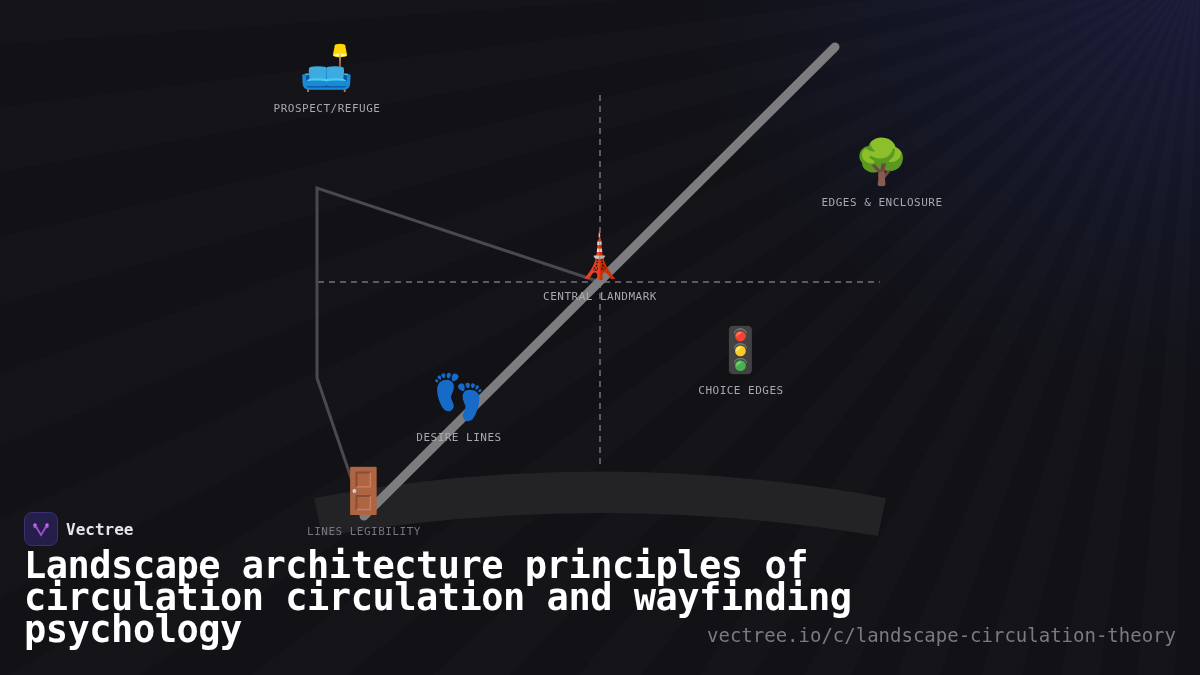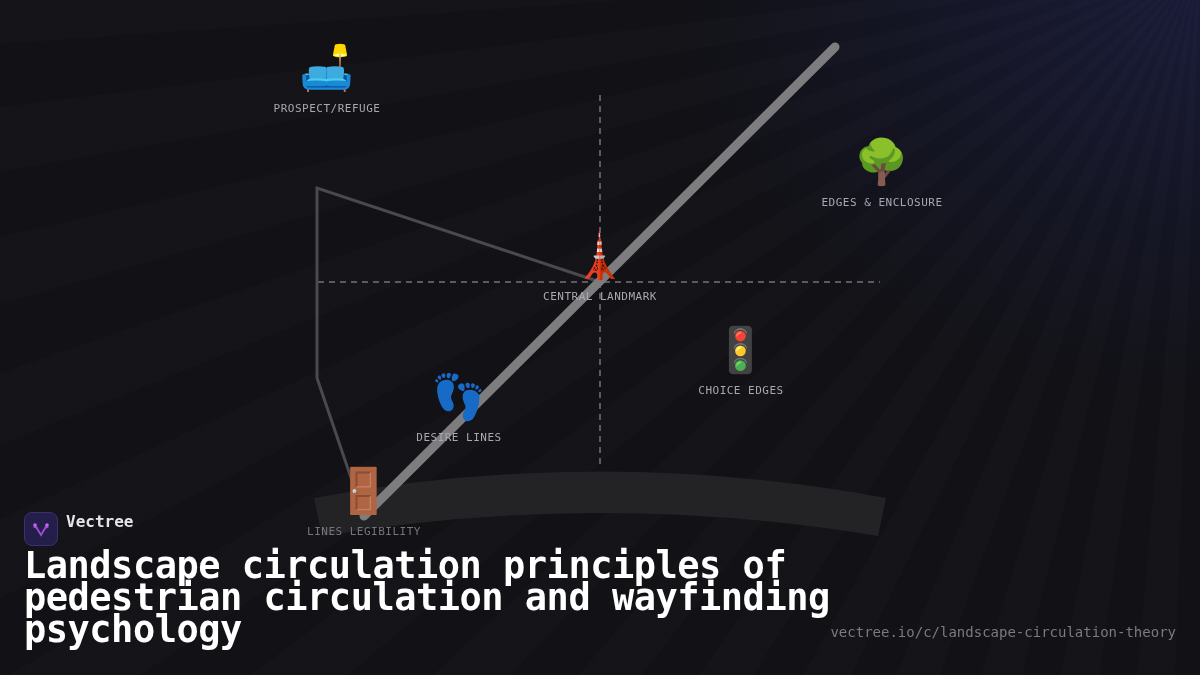--- a/index.html
+++ b/index.html
@@ -20,33 +20,33 @@
     pointer-events:none;
   }
   svg.diagram { position:absolute; left:0; top:0; }
   .node { position:absolute; text-align:center; transform:translateX(-50%); }
   .node .glyph { display:block; font-size:44px; line-height:48px; font-family:"DejaVu Sans",sans-serif; }
   .node .label {
     display:block; margin-top:10px; font-size:11px; letter-spacing:0.5px;
     color:#a8a8ae; white-space:nowrap;
   }
   .node.dim .label { color:#75757c; }
-  .brand { position:absolute; left:24px; top:512px; display:flex; gap:8px; }
+  .brand { position:absolute; left:24px; top:512px; display:flex; align-items:center; gap:8px; }
   .brand .logo {
     width:32px; height:32px; border-radius:8px; background:#241e4a;
     border:1px solid #3a3270; display:flex; align-items:center; justify-content:center;
   }
   .brand .name { color:#e6e6ea; font-weight:bold; font-size:16px; }
   .title {
     position:absolute; left:24px; top:550px; width:860px; margin:0;
     color:#ffffff; font-weight:bold; font-size:37px; line-height:32px;
     letter-spacing:-0.5px;
   }
   .url {
-    position:absolute; right:24px; top:624px; color:#7a7a80; font-size:14px;
+    position:absolute; right:24px; top:624px; color:#7a7a80; font-size:19px;
   }
 </style>
 </head>
 <body>
 
 <div class="bg-glow"></div>
 <div class="bg-rays"></div>
 
 <svg class="diagram" width="1200" height="675" viewBox="0 0 1200 675">
 
@@ -90,15 +90,15 @@
     <svg width="20" height="20" viewBox="0 0 20 20">
       <path d="M4,6 L10,16 L16,6" fill="none" stroke="#a24bd6" stroke-width="1.8" stroke-linecap="round"></path>
       <path d="M6,9 L3,8 M14,9 L17,8" fill="none" stroke="#a24bd6" stroke-width="1.4" stroke-linecap="round"></path>
       <circle cx="4" cy="6" r="1.8" fill="#c06ae8"></circle>
       <circle cx="16" cy="6" r="1.8" fill="#c06ae8"></circle>
     </svg>
   </div>
   <span class="name">Vectree</span>
 </div>
 
-<h1 class="title">Landscape circulation principles of pedestrian circulation and wayfinding psychology</h1>
+<h1 class="title">Landscape architecture principles of circulation circulation and wayfinding psychology</h1>
 
 <div class="url">vectree.io/c/landscape-circulation-theory</div>
 
 </body></html>

